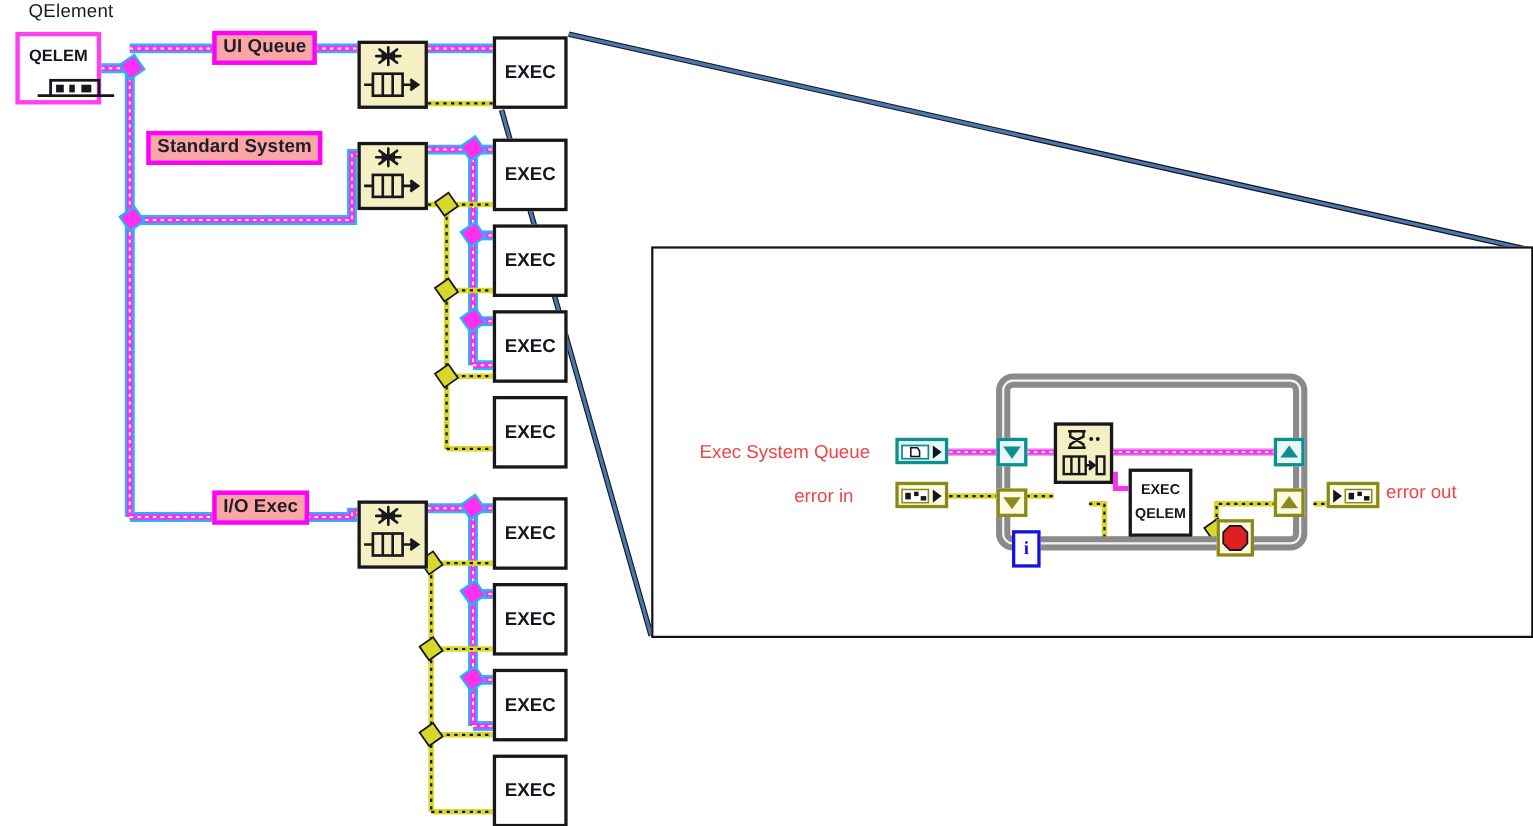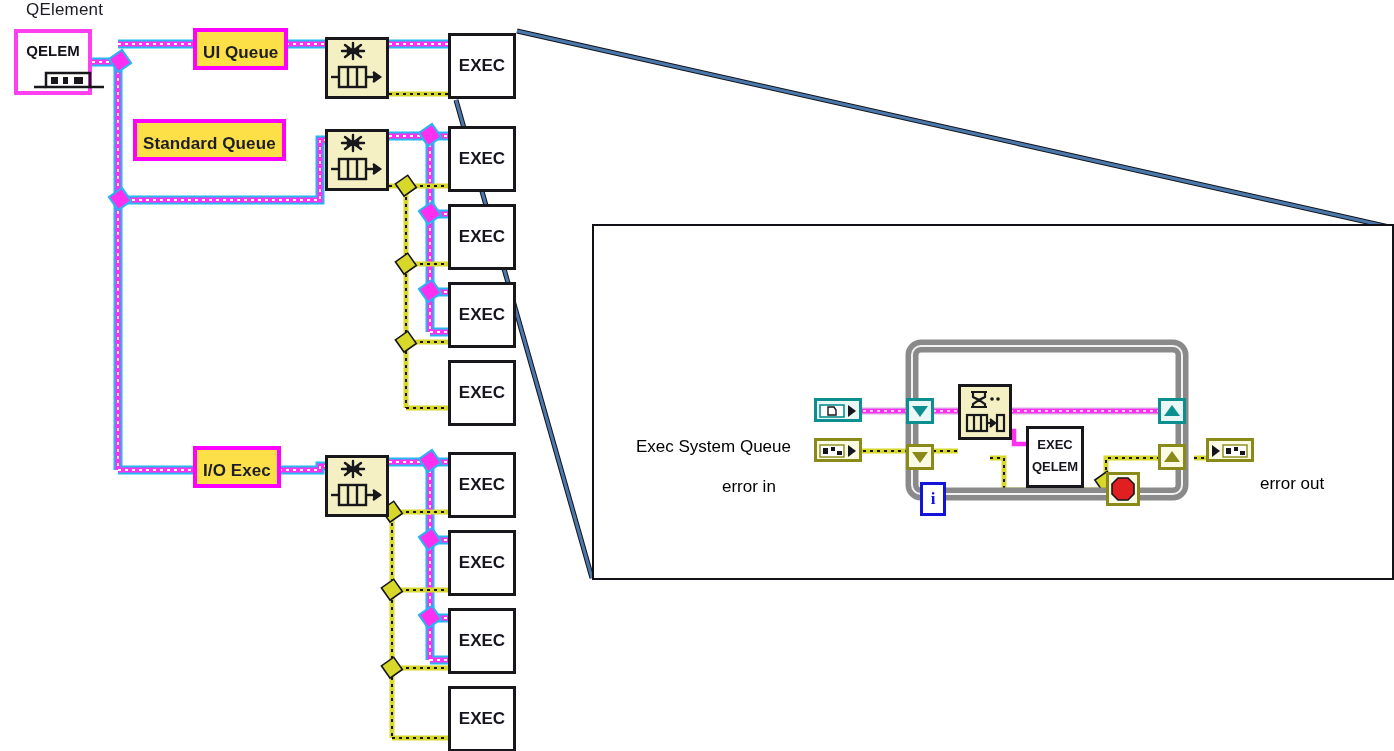--- a/index.html
+++ b/index.html
@@ -10,23 +10,23 @@
   }
   #stage{position:absolute;left:0;top:0;width:1394px;height:751px;}
   svg.layer{position:absolute;left:0;top:0;width:1394px;height:751px;overflow:visible;}
   .abs{position:absolute;}
 
   
   .lbl-qelement{
     left:4px;top:0px;font-size:17px;color:#1a1a22;letter-spacing:.2px;margin-left:22px;
   }
   .queue-label{
-    border:4px solid #ff00ff;background:#fde047;color:#1e1e28;
+    border:4px solid #ff00ff;background:#fca5a5;color:#1e1e28;
     font-size:17px;font-weight:bold;letter-spacing:.1px;
-    padding:11px 6px 3px 6px;white-space:nowrap;line-height:20px;
+    padding:0 6px 3px 6px;white-space:nowrap;line-height:20px;
   }
 
   
   .qelem-ctl{
     left:14px;top:29px;width:78px;height:66px;
     border:4px solid #ff3ff0;background:#ffffff;box-sizing:border-box;
   }
   .qelem-ctl .txt{
     position:absolute;left:0;top:9px;width:100%;text-align:center;
     font-size:15px;font-weight:bold;color:#14141c;
@@ -47,21 +47,21 @@
     position:absolute;left:0;top:20px;width:100%;text-align:center;
     font-size:17px;font-weight:bold;color:#15151d;
   }
 
   
   .inset{
     left:592px;top:224px;width:802px;height:356px;
     border:2px solid #111118;background:#ffffff;box-sizing:border-box;
   }
   .inset-term-label{
-    font-size:17px;color:#000000;white-space:nowrap;margin-top:36px;
+    font-size:17px;color:#ef4444;white-space:nowrap;
   }
   .term{
     border:3px solid;background:#ffffff;box-sizing:border-box;
   }
   .term-queue{border-color:#0b8f8f;background:#e9f7f7;}
   .term-err{border-color:#8a8a1a;background:#fbfbe4;}
   .subvi-execqelem{
     width:58px;height:62px;background:#ffffff;border:3px solid #17171c;
     box-sizing:border-box;
   }
@@ -233,21 +233,21 @@
       <rect x="29" y="6" width="5" height="7" fill="#17171c"></rect>
       <rect x="40" y="6" width="9" height="7" fill="#17171c"></rect>
       <path d="M0,16 L12,16 M56,16 L70,16" stroke="#17171c" stroke-width="2.5"></path>
     </svg>
   </div>
 
   <div class="abs queue-label" style="left:193px;top:28px">
     <span>UI Queue</span>
   </div>
   <div class="abs queue-label" style="left:133px;top:119px">
-    <span>Standard Queue</span>
+    <span>Standard System</span>
   </div>
   <div class="abs queue-label" style="left:193px;top:446px">
     <span>I/O Exec</span>
   </div>
 
   <div class="abs vi-obtain" style="left:325px;top:37px">
     <svg width="58" height="56" viewBox="0 0 58 56">
       <g stroke="#17171c" stroke-width="2.4" fill="none" stroke-linecap="round">
         <path d="M25,3 L25,19 M17,5 L33,17 M17,17 L33,5 M14,11 L36,11"></path>
         <path d="M20,8 L20,14 M30,8 L30,14"></path>

